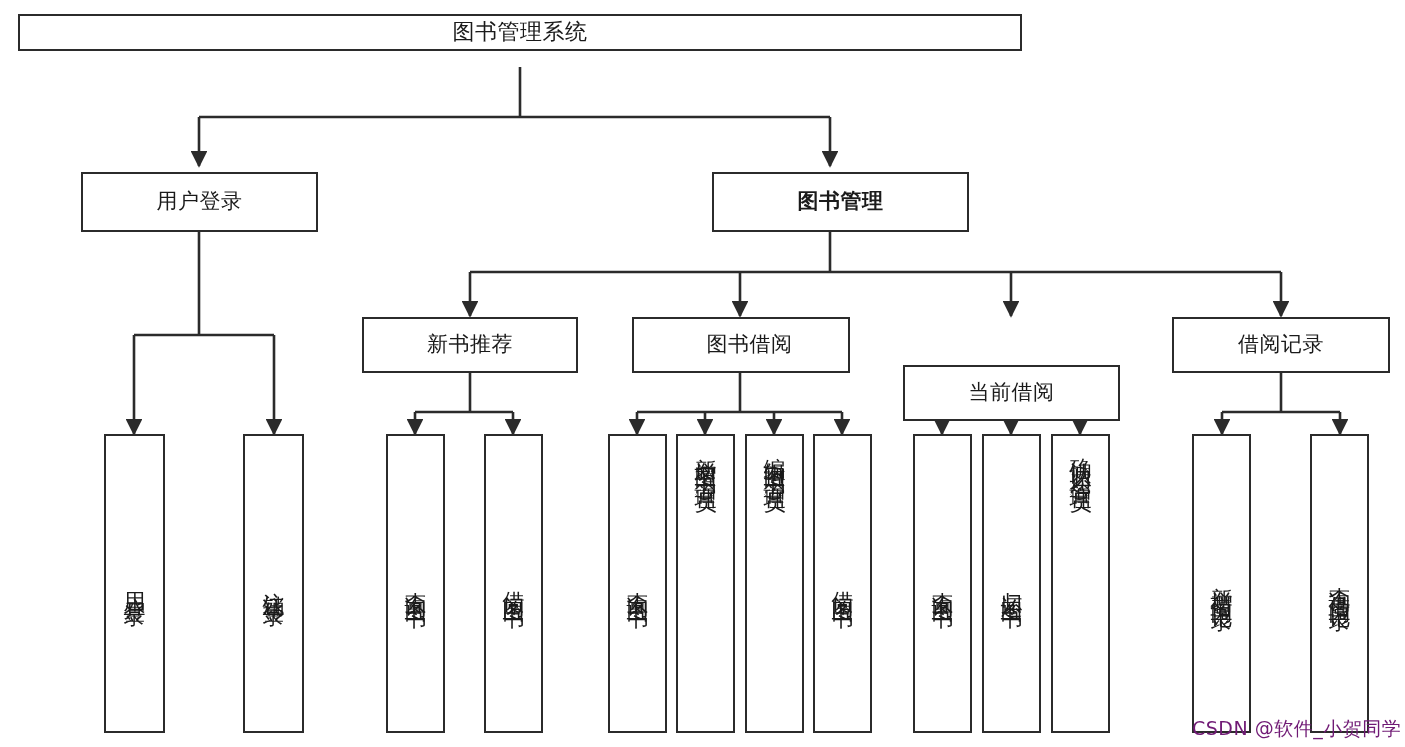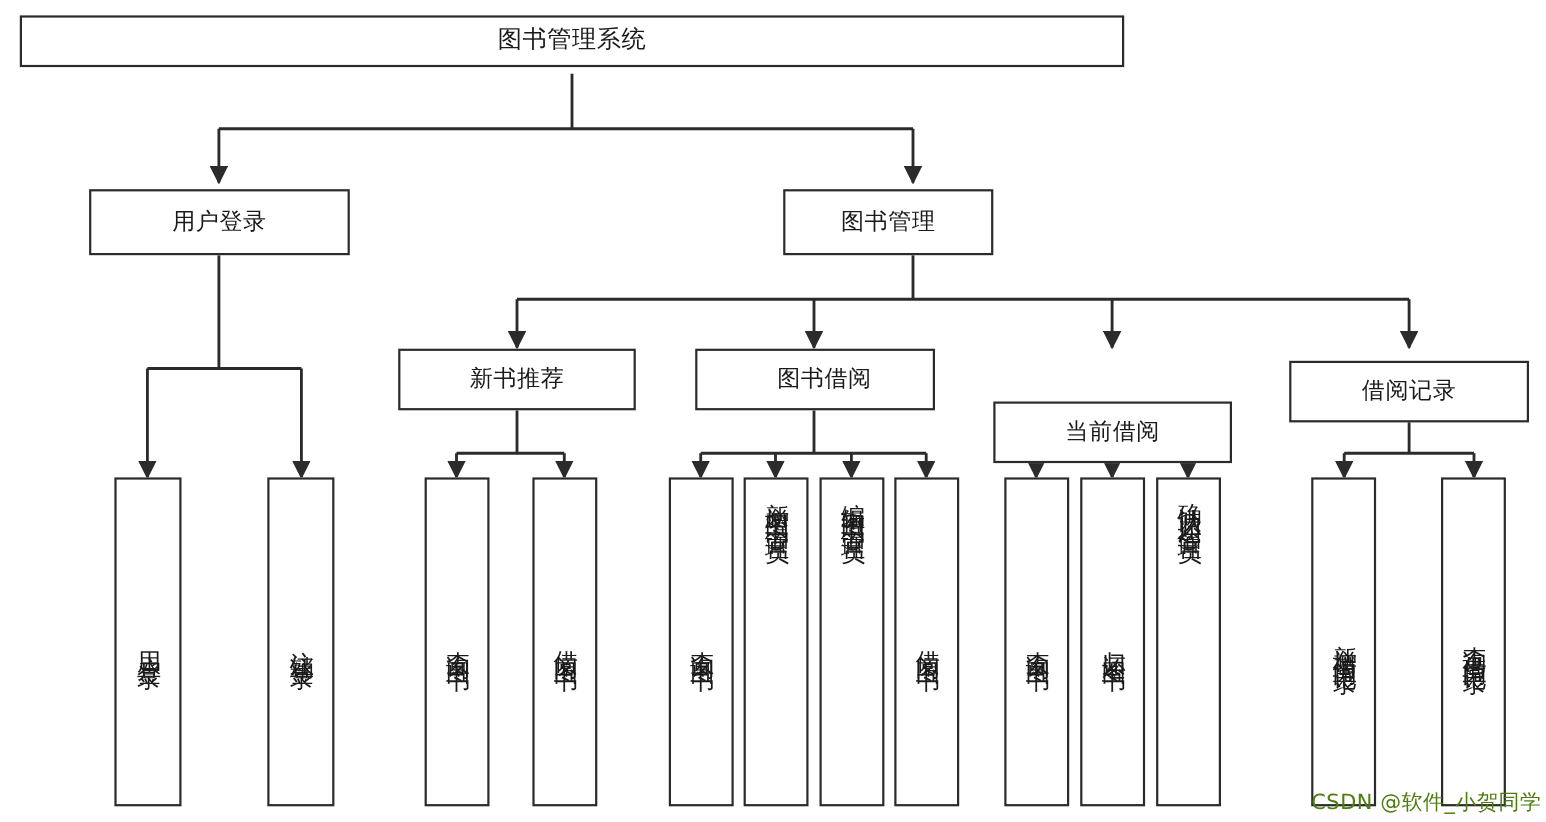--- a/index.html
+++ b/index.html
@@ -69,21 +69,21 @@
     align-items: center;
   }
   .node.v.top {
     align-items: flex-start;
   }
   .node.v.top .node-label {
     margin-top: 4px;
   }
   .watermark {
     position: absolute;
-    color: #4d7c0f;
+    color: #701a75;
     font-size: 19px;
     white-space: nowrap;
     font-family: "DejaVu Sans", "Liberation Sans", sans-serif;
     letter-spacing: 0.5px;
   }
 </style>
 </head>
 <body>
 
 <div id="canvas">
@@ -132,41 +132,41 @@
       <path d="M 1011 412 L 1011 434" marker-end="url(#arrow)"></path>
       <path d="M 1080 412 L 1080 434" marker-end="url(#arrow)"></path>
 
       <path d="M 1281 373 L 1281 412"></path>
       <path d="M 1222 412 L 1340 412"></path>
       <path d="M 1222 412 L 1222 434" marker-end="url(#arrow)"></path>
       <path d="M 1340 412 L 1340 434" marker-end="url(#arrow)"></path>
     </g>
   </svg>
 
-  <div class="node h root" style="left:18px; top:14px; width:1004px; height:47px;">
+  <div class="node h root" style="left:18px; top:14px; width:1004px; height:37px;">
     <span class="node-label">图书管理系统</span>
   </div>
 
   <div class="node h" style="left:81px; top:172px; width:237px; height:60px;">
     <span class="node-label">用户登录</span>
   </div>
-  <div class="node h" style="left:712px; top:172px; width:191px; height:60px;">
+  <div class="node h" style="left:712px; top:172px; width:257px; height:60px;font-weight:bold;">
     <span class="node-label">图书管理</span>
   </div>
 
   <div class="node h" style="left:362px; top:317px; width:216px; height:56px;">
     <span class="node-label">新书推荐</span>
   </div>
   <div class="node h" style="left:632px; top:317px; width:218px; height:56px;padding-left:17px;">
     <span class="node-label">图书借阅</span>
   </div>
   <div class="node h" style="left:903px; top:317px; width:217px; height:56px;margin-top:48px;">
     <span class="node-label">当前借阅</span>
   </div>
-  <div class="node h" style="left:1172px; top:328px; width:218px; height:56px;">
+  <div class="node h" style="left:1172px; top:317px; width:218px; height:56px;">
     <span class="node-label">借阅记录</span>
   </div>
 
   <div class="node v mid" style="left:104px; top:434px; width:61px; height:299px;">
     <span class="node-label">用户登录</span>
   </div>
   <div class="node v mid" style="left:243px; top:434px; width:61px; height:299px;">
     <span class="node-label">注销登录</span>
   </div>
 

